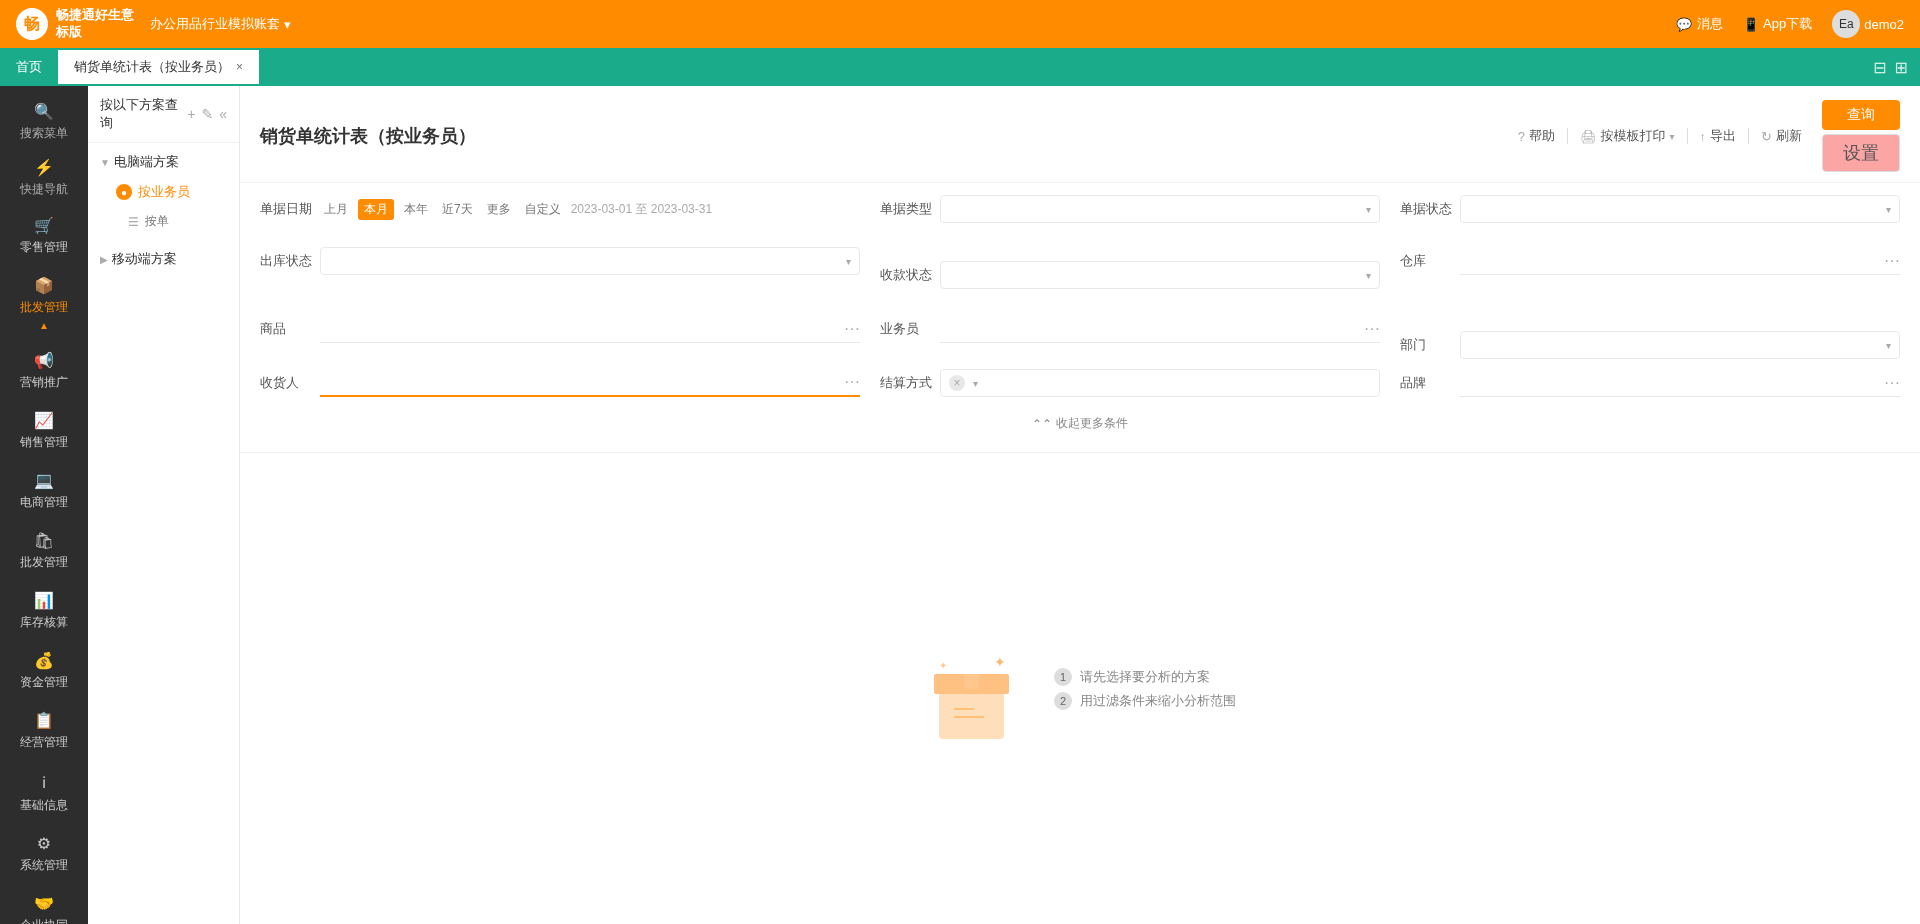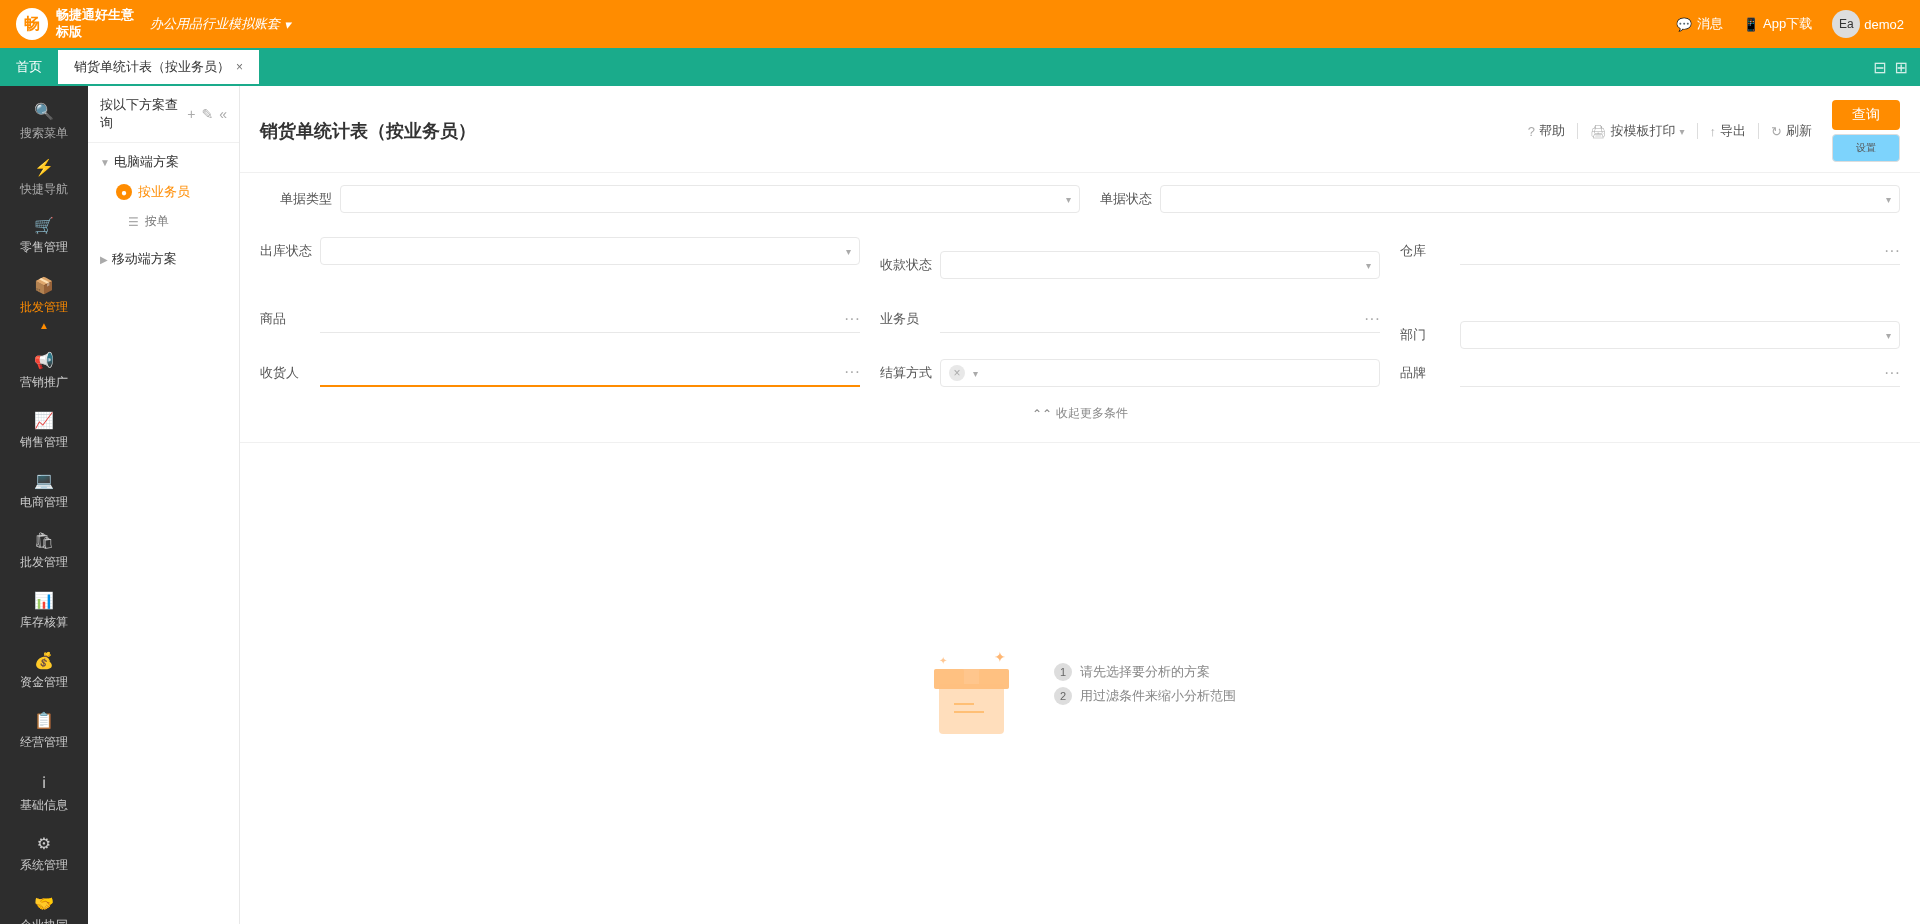--- a/index.html
+++ b/index.html
@@ -33,21 +33,20 @@
       justify-content: center;
       color: #ff8c00;
       font-size: 16px;
       font-weight: bold;
     }
     .logo-text { font-size: 13px; line-height: 1.3; }
     .top-nav {
       flex: 1;
       display: flex;
       padding-left: 16px;
-      font-style: italic;
     }
     .workspace-selector {
       color: white;
       font-size: 13px;
       display: flex;
       align-items: center;
       gap: 4px;
       cursor: pointer;
     }
     .top-right {
@@ -283,26 +282,26 @@
       background: #ff8c00;
       color: white;
       border: none;
       border-radius: 4px;
       padding: 6px 20px;
       font-size: 14px;
       cursor: pointer;
       display: block;
     }
     .btn-secondary {
-      background: #7dd3fc;
+      background: #fca5a5;
       color: #555;
       border: 1px solid #ddd;
       border-radius: 4px;
       padding: 6px 20px;
-      font-size: 10px;
+      font-size: 18px;
       cursor: pointer;
     }
 
     
     .filter-section {
       padding: 12px 20px;
       border-bottom: 1px solid #f0f0f0;
     }
     .filter-row {
       display: flex;
@@ -616,20 +615,32 @@
           <div style="display:flex;flex-direction:column;gap:4px;margin-left:8px;">
             <button class="btn-primary">查询</button>
             <button class="btn-secondary">设置</button>
           </div>
         </div>
       </div>
 
       <div class="filter-section">
 
         <div class="filter-row">
+          <div class="filter-item" style="flex:1.2;">
+            <span class="filter-label">单据日期</span>
+            <div class="date-filter">
+              <span class="date-tab">上月</span>
+              <span class="date-tab active">本月</span>
+              <span class="date-tab">本年</span>
+              <span class="date-tab">近7天</span>
+              <span class="date-tab">更多</span>
+              <span class="date-tab">自定义</span>
+              <span class="date-range">2023-03-01 至 2023-03-31</span>
+            </div>
+          </div>
           <div class="filter-item" style="flex:1;margin-left:20px;">
             <span class="filter-label">单据类型</span>
             <div class="filter-control with-dropdown" style="flex:1;">
               <span class="filter-select-arrow">▾</span>
             </div>
           </div>
           <div class="filter-item" style="flex:1;margin-left:20px;">
             <span class="filter-label">单据状态</span>
             <div class="filter-control with-dropdown" style="flex:1;">
               <span class="filter-select-arrow">▾</span>

